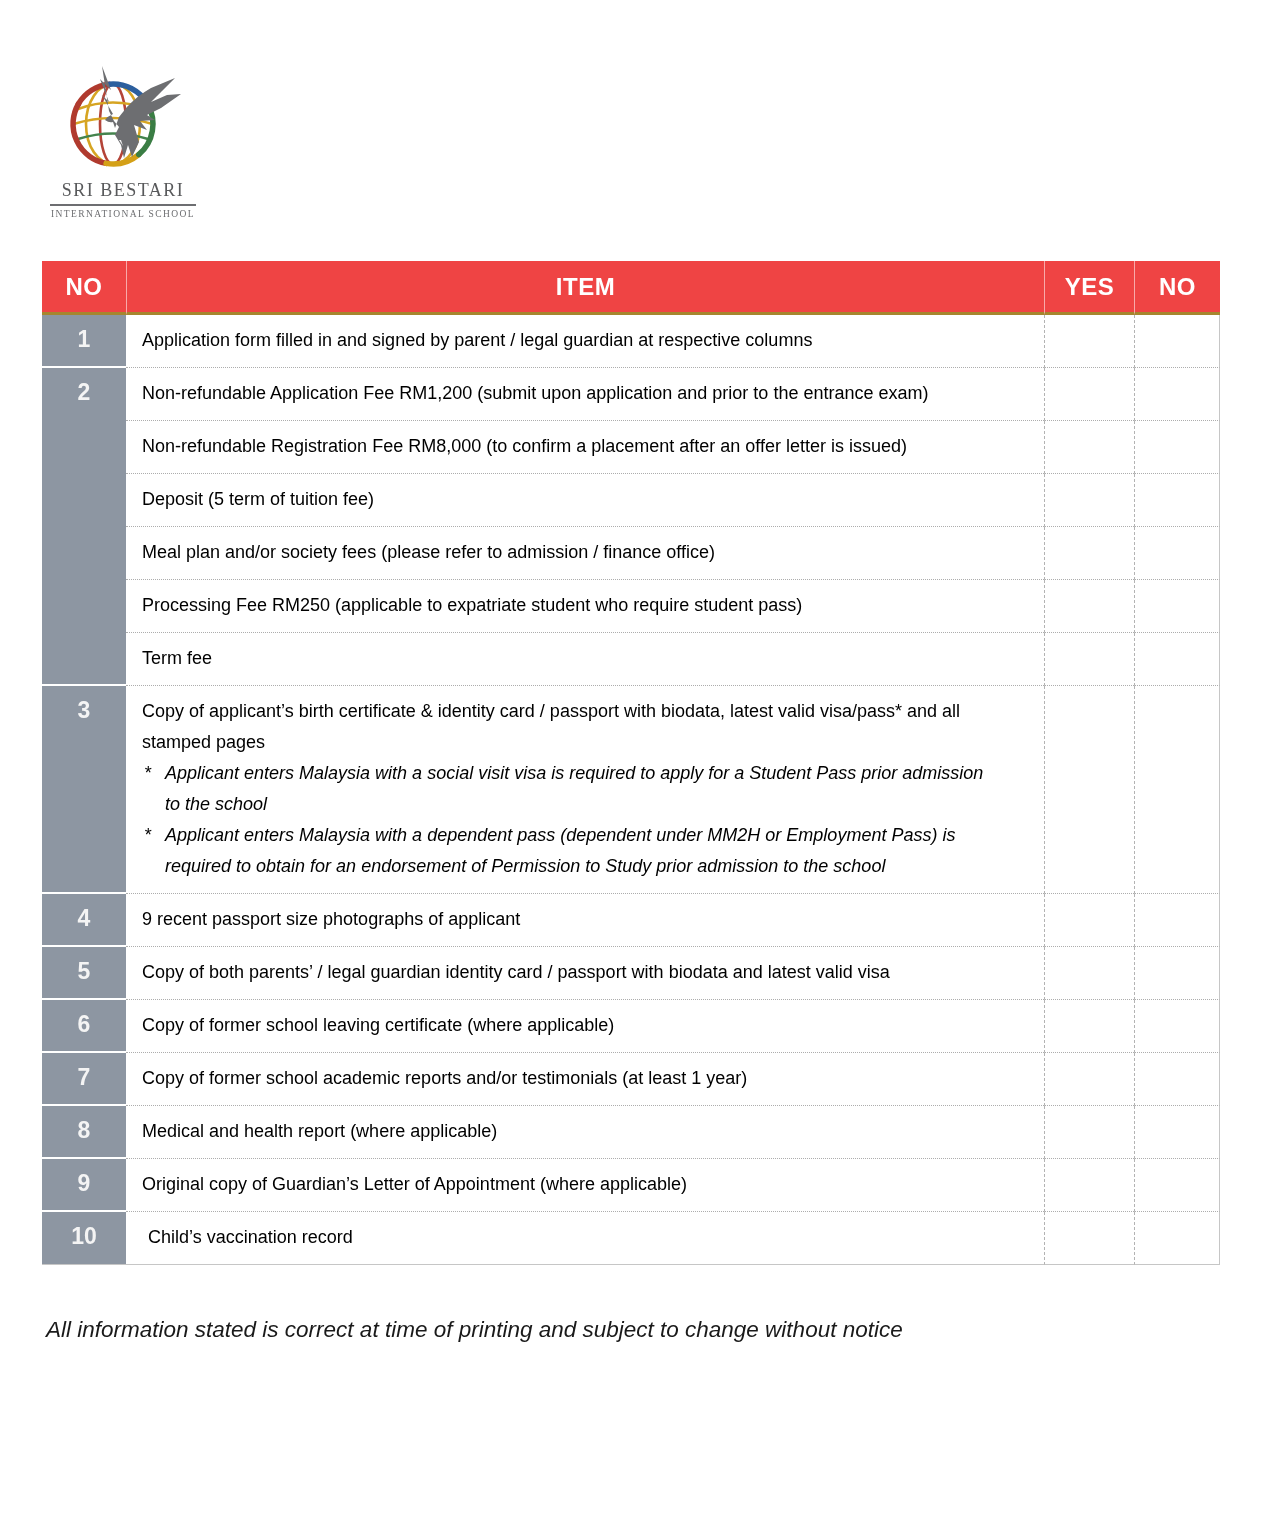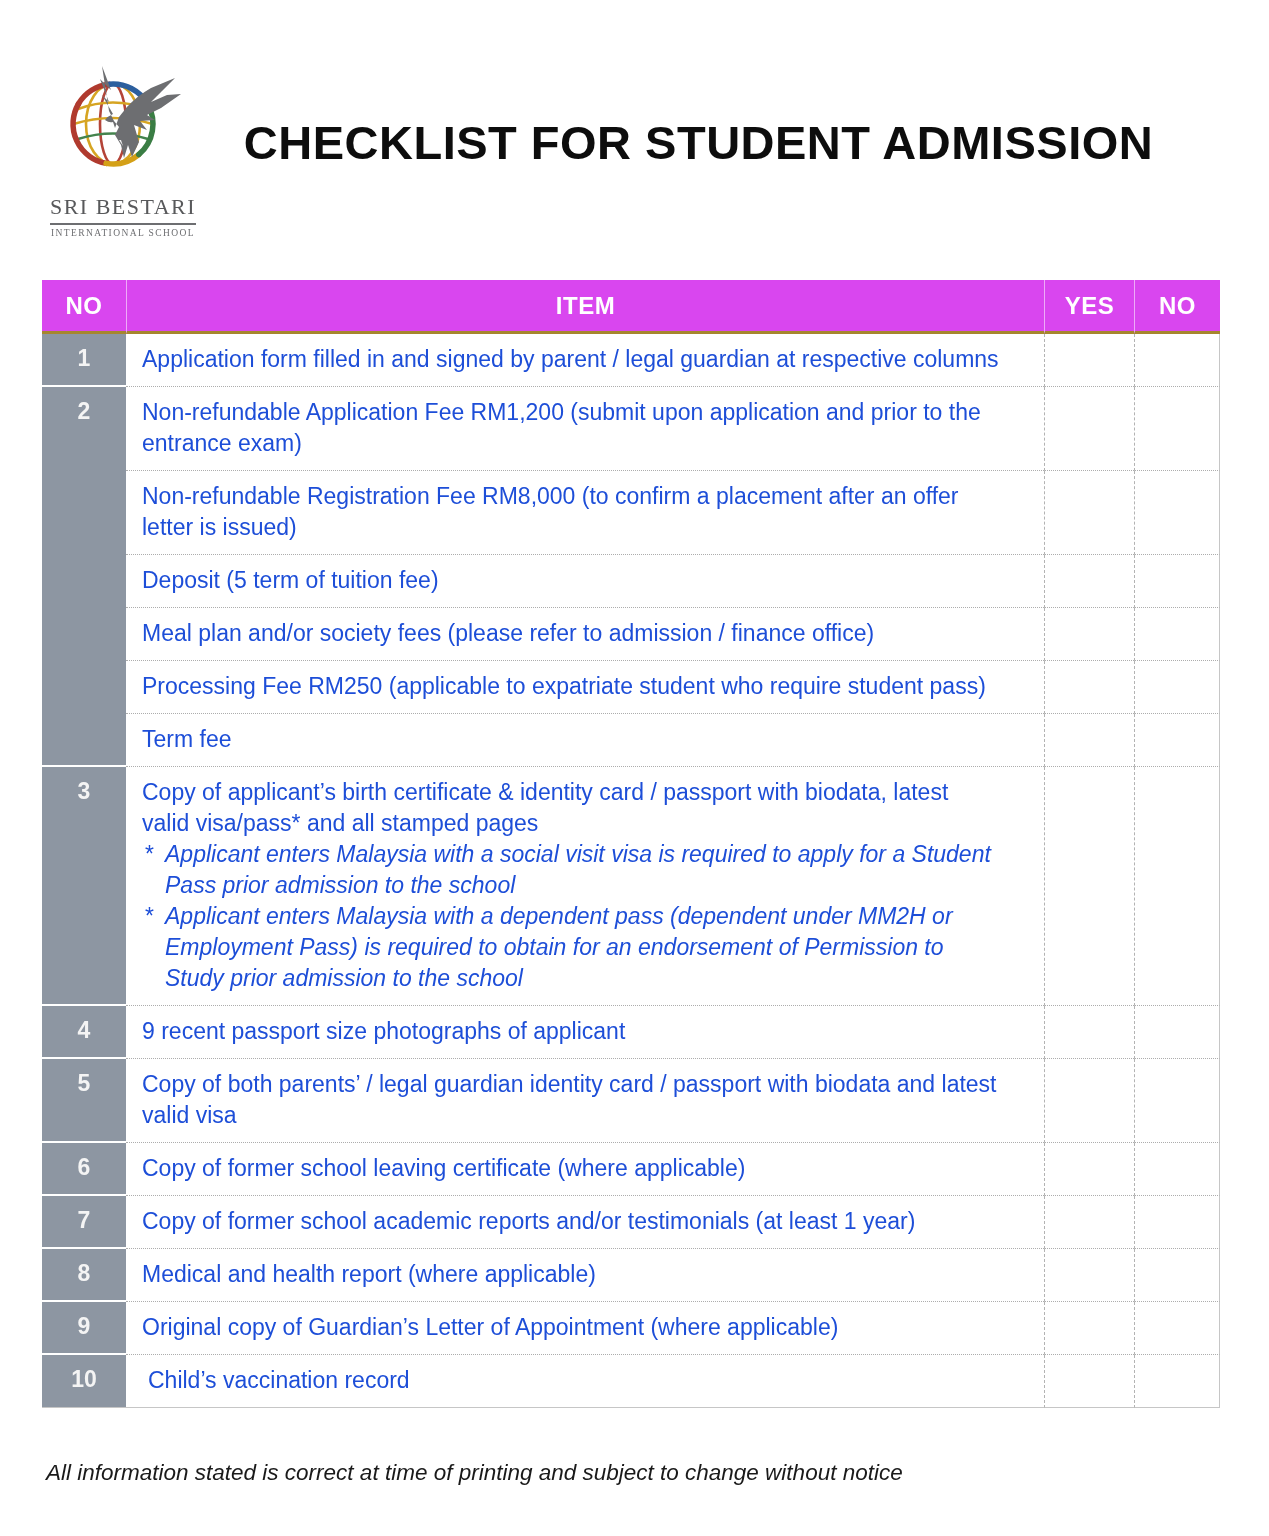--- a/index.html
+++ b/index.html
@@ -16,25 +16,25 @@
   
   .doc-header {
     display: flex;
     align-items: flex-start;
     padding: 62px 40px 0 48px;
   }
   .logo-block { width: 150px; flex: 0 0 150px; text-align: center; }
   .logo-block svg { display: block; margin: 0 auto; }
   .logo-name {
     font-family: "Liberation Serif", "DejaVu Serif", serif;
-    font-size: 22px;
+    font-size: 18px;
     letter-spacing: 1.5px;
     color: #58595b;
     white-space: nowrap;
-    margin-top: 14px;
+    margin-top: 0;
   }
   .logo-rule {
     height: 2px;
     background: #6d6e71;
     margin: 3px 2px 3px 2px;
   }
   .logo-subtitle {
     font-family: "Liberation Serif", "DejaVu Serif", serif;
     font-size: 9.5px;
     letter-spacing: 1.4px;
@@ -62,21 +62,21 @@
     border-spacing: 0;
     width: 1178px;
     table-layout: fixed;
   }
   col.c-no   { width: 84px; }
   col.c-item { width: 918px; }
   col.c-yes  { width: 90px; }
   col.c-no2  { width: 86px; }
 
   thead th {
-    background: #d946ef;
+    background: #ef4444;
     color: #ffffff;
     font-size: 24px;
     font-weight: bold;
     text-align: center;
     height: 54px;
     border-bottom: 3px solid #a6862e;
     letter-spacing: 0.5px;
   }
   thead th + th { border-left: 1px solid rgba(255,255,255,0.55); }
 
@@ -84,23 +84,23 @@
   td.num {
     background: #8d96a2;
     color: #f4f4f4;
     font-size: 23px;
     font-weight: bold;
     text-align: center;
     padding-top: 11px;
     border-bottom: 2px solid #ffffff;
   }
   td.item {
-    font-size: 23px;
+    font-size: 18px;
     line-height: 31px;
-    color: #1d4ed8;
+    color: #000000;
     padding: 10px 44px 11px 16px;
     border-bottom: 1px dotted #adadad;
   }
   td.chk { border-bottom: 1px dotted #adadad; }
   td.chk-yes { border-left: 1px dashed #b3b3b3; }
   td.chk-no  { border-left: 1px dashed #b3b3b3; border-right: 1px solid #c6c6c6; }
 
   tbody tr:last-child td.item,
   tbody tr:last-child td.chk { border-bottom: 1px solid #c6c6c6; padding-left: 22px; }
   tbody tr:last-child td.num { border-bottom: 1px solid #c6c6c6; }
@@ -164,21 +164,20 @@
           L78 80 L71 95 L67 83 L63 96 L60 83
           L54 73 L58 65 L53 59 L48 49 Z"></path>
         <path fill="#ffffff" d="M58 78 L62 84 L60 78 Z" opacity="0.9"></path>
       </svg>
       <div class="logo-name">SRI BESTARI</div>
       <div class="logo-rule"></div>
       <div class="logo-subtitle">INTERNATIONAL SCHOOL</div>
     </div>
 
     <div class="title-block">
-      <div class="title-line">CHECKLIST FOR STUDENT ADMISSION</div>
     </div>
   </div>
 
   <div class="table-wrap">
     <table class="checklist">
       <colgroup>
         <col class="c-no">
           <col class="c-item">
           <col class="c-yes">
           <col class="c-no2">

